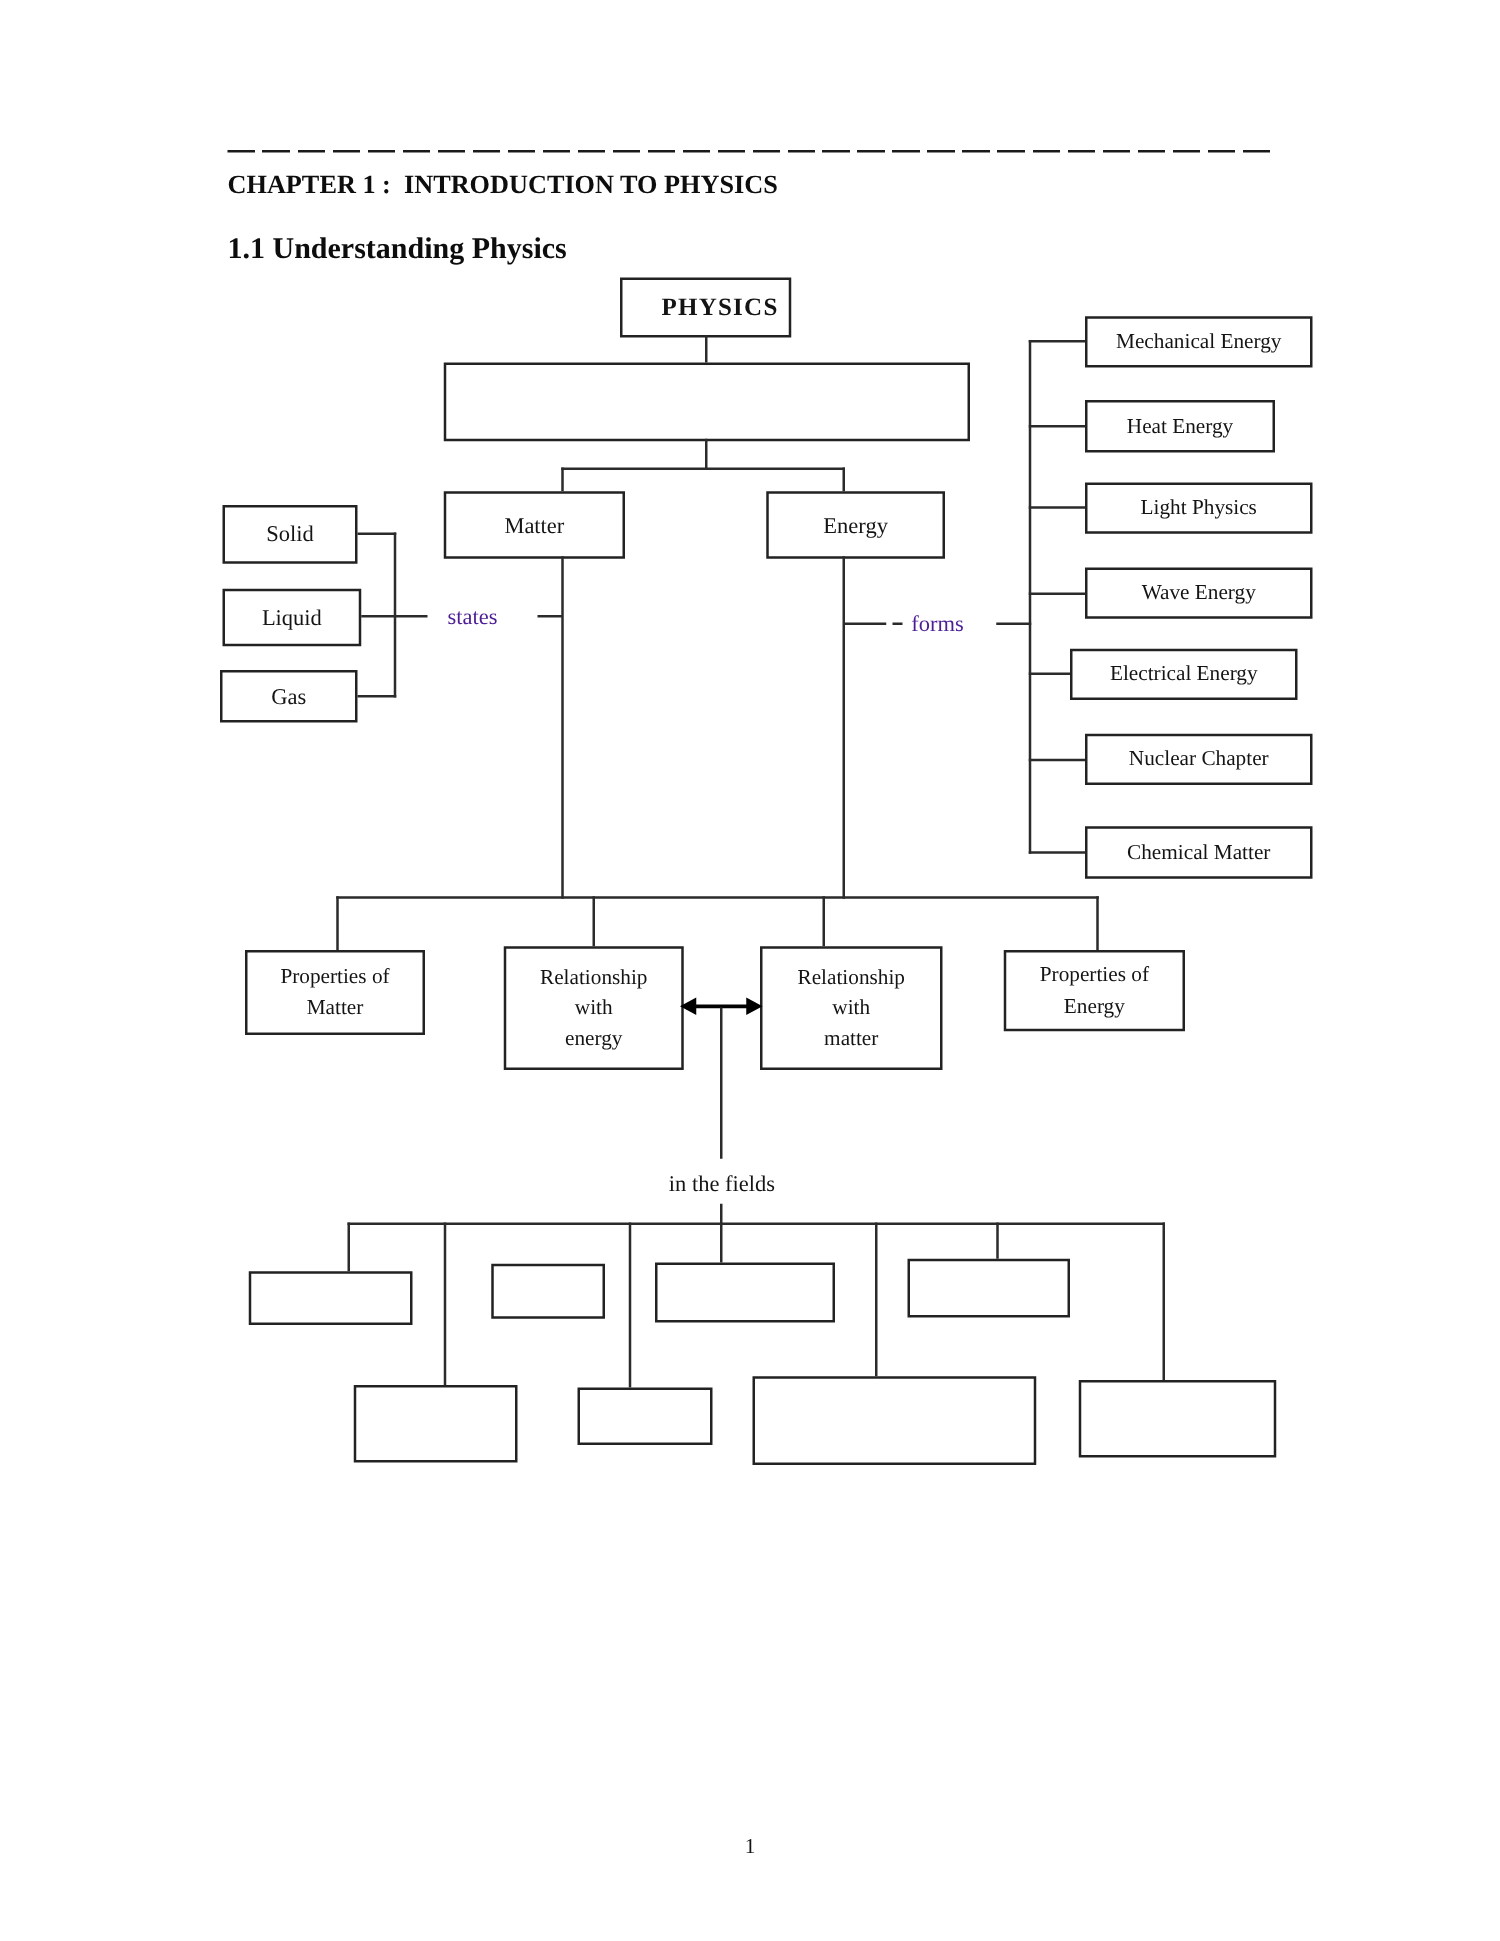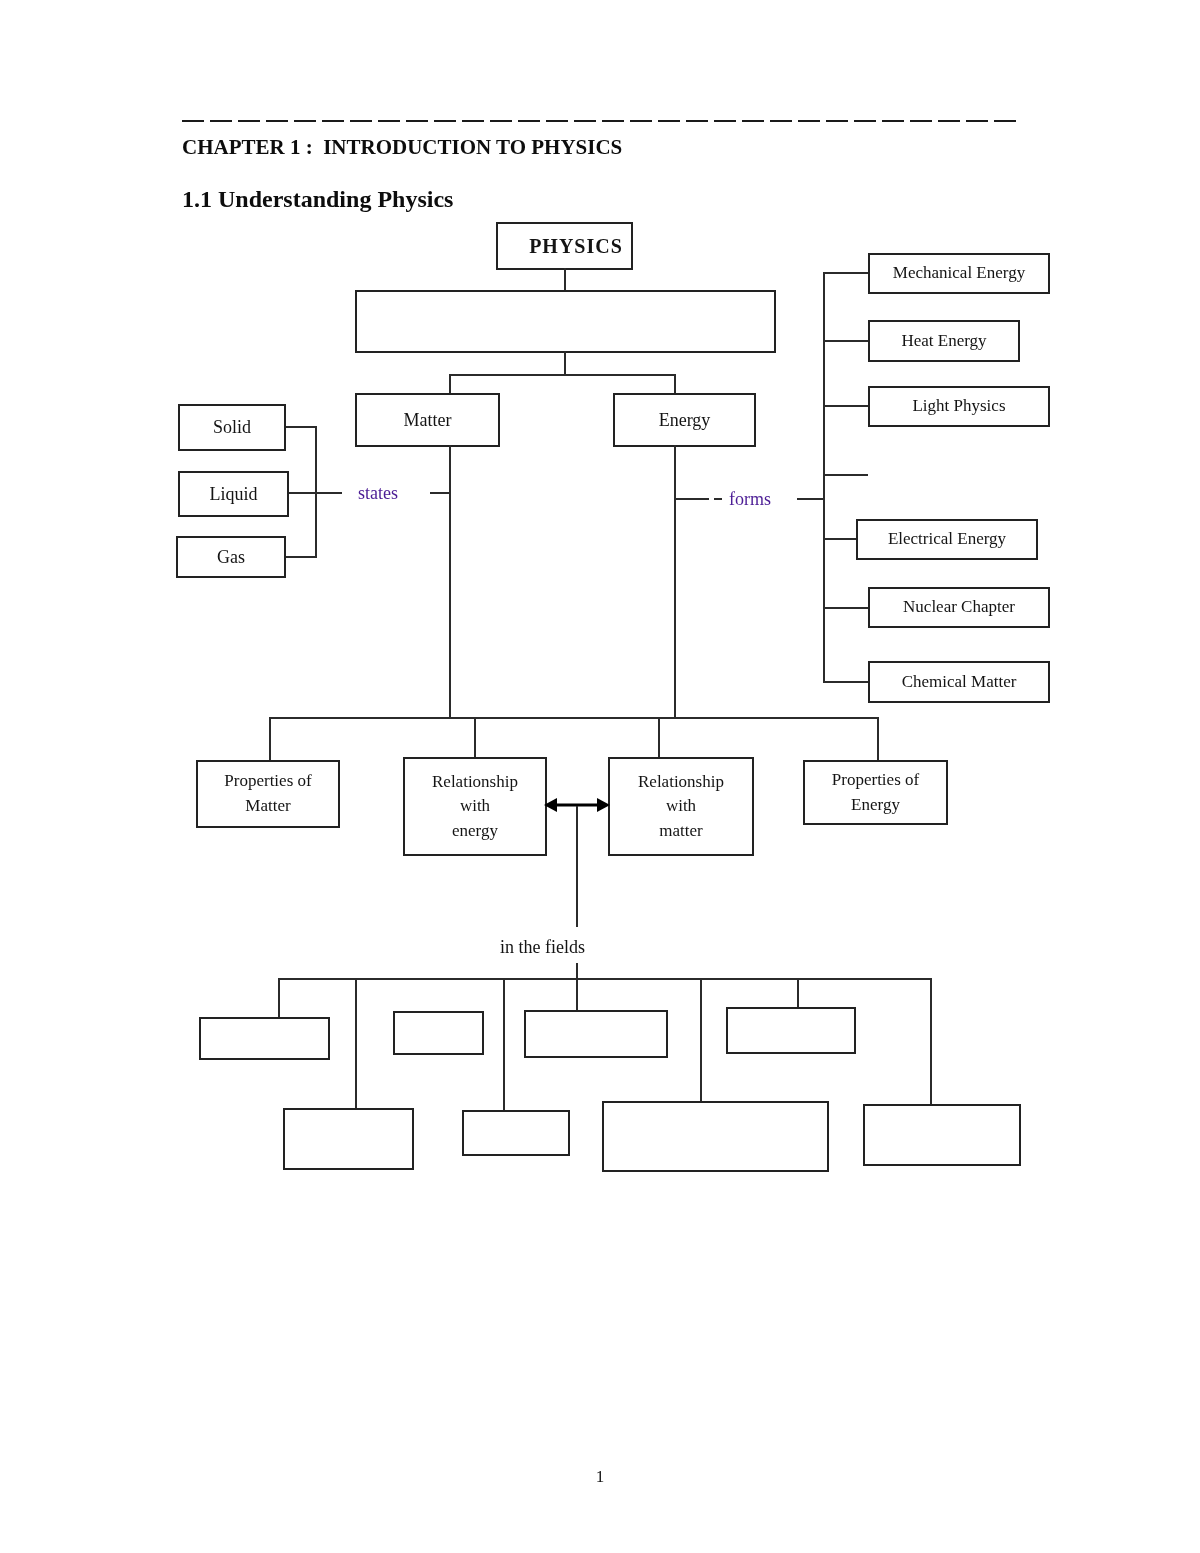--- a/index.html
+++ b/index.html
@@ -27,21 +27,21 @@
     position:absolute; box-sizing:border-box; border:2px solid #222; background:#fff;
     display:flex; align-items:center; justify-content:center;
     text-align:center; white-space:pre-line; font-size:17px; line-height:1.45; color:#141414;
   }
   .box.root  { font-weight:bold; font-size:20px; letter-spacing:1px; }
   .box.node  { font-size:18px;text-align:right; }
   .hline, .vline { position:absolute; background:#2b2b2b; }
   .hline { height:2px; }
   .vline { width:2px; }
   .lbl { position:absolute; font-size:18px; color:#4c1d95; }
-  .fields-lbl { position:absolute; left:500px; top:937px; width:155px; text-align:left; font-size:18px; color:#141414; }
+  .fields-lbl { position:absolute; left:500px; top:937px; width:155px; text-align:center; font-size:18px; color:#141414; }
   .pagenum { position:absolute; left:0; right:0; top:1467px; text-align:center; font-size:17px; color:#141414; }
   svg.arrow { position:absolute; left:542px; top:795px; }
 </style>
 </head>
 <body>
 
 <div class="page">
 
   <div class="dashes"></div>
 
@@ -82,20 +82,21 @@
   <div class="hline" style="left:823px; top:340px; width:45px;"></div>
   <div class="hline" style="left:823px; top:405px; width:45px;"></div>
   <div class="hline" style="left:823px; top:474px; width:45px;"></div>
   <div class="hline" style="left:823px; top:538px; width:45px;"></div>
   <div class="hline" style="left:823px; top:607px; width:45px;"></div>
   <div class="hline" style="left:823px; top:681px; width:45px;"></div>
 
   <div class="box" style="left:868px; top:253px; width:182px; height:41px;">Mechanical Energy</div>
   <div class="box" style="left:868px; top:320px; width:152px; height:42px;">Heat Energy</div>
   <div class="box" style="left:868px; top:386px; width:182px; height:41px;">Light Physics</div>
+  <div class="box" style="left:868px; top:454px; width:182px; height:41px;">Wave Energy</div>
   <div class="box" style="left:856px; top:519px; width:182px; height:41px;">Electrical Energy</div>
   <div class="box" style="left:868px; top:587px; width:182px; height:41px;">Nuclear Chapter</div>
   <div class="box" style="left:868px; top:661px; width:182px; height:42px;">Chemical Matter</div>
 
   <div class="hline" style="left:269px; top:717px; width:610px;"></div>
   <div class="vline" style="left:269px; top:717px; height:44px;"></div>
   <div class="vline" style="left:474px; top:717px; height:41px;"></div>
   <div class="vline" style="left:658px; top:717px; height:41px;"></div>
   <div class="vline" style="left:877px; top:717px; height:44px;"></div>
 

